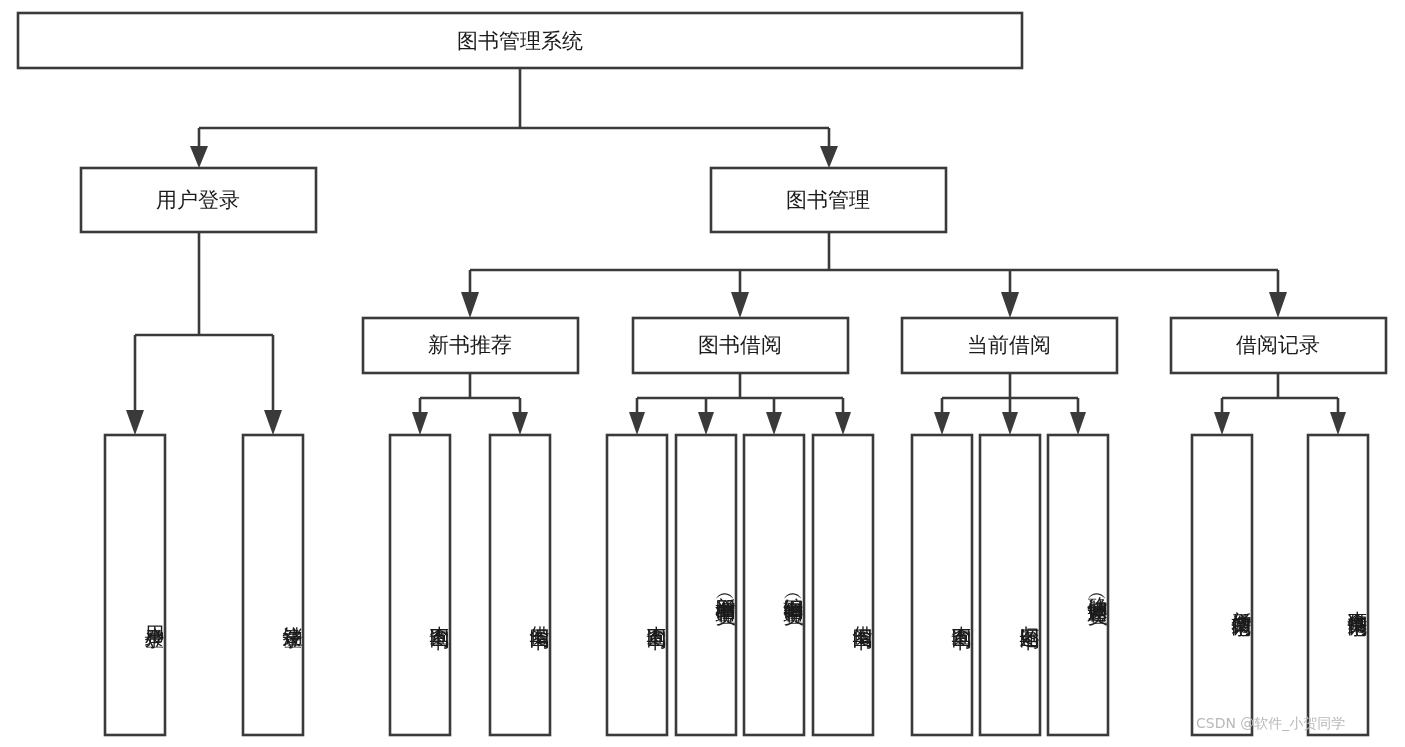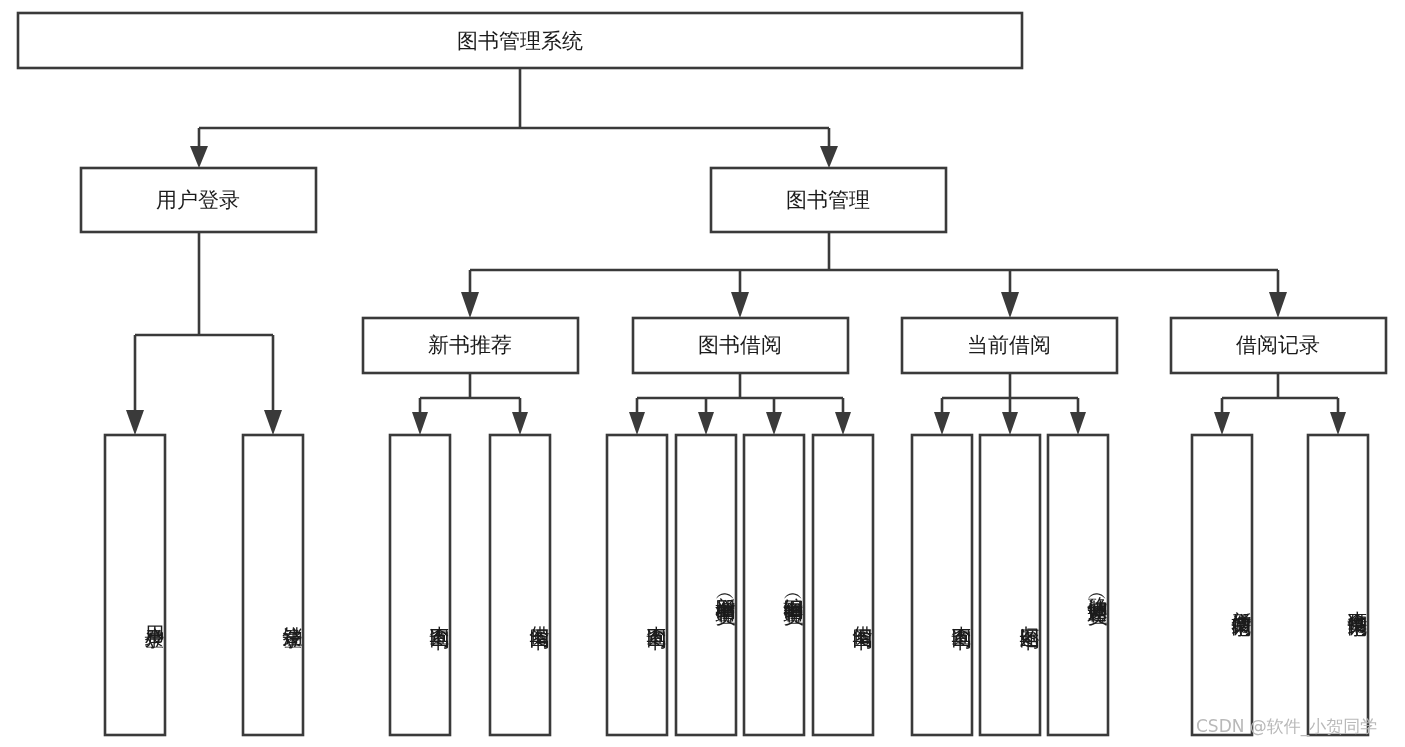--- a/index.html
+++ b/index.html
@@ -58,21 +58,21 @@
     letter-spacing: 1.5px;
     display: flex;
     align-items: flex-start;
     justify-content: center;
     white-space: nowrap;
     pointer-events: none;
   }
   .watermark {
     position: absolute;
     font-family: "DejaVu Sans", "Liberation Sans", sans-serif;
-    font-size: 17px;
+    font-size: 14px;
     color: #b9b9b9;
     white-space: nowrap;
   }
 </style>
 </head>
 <body>
 
 <div id="diagram-root">
 
   <svg class="diagram-canvas" viewBox="0 0 1405 747">

